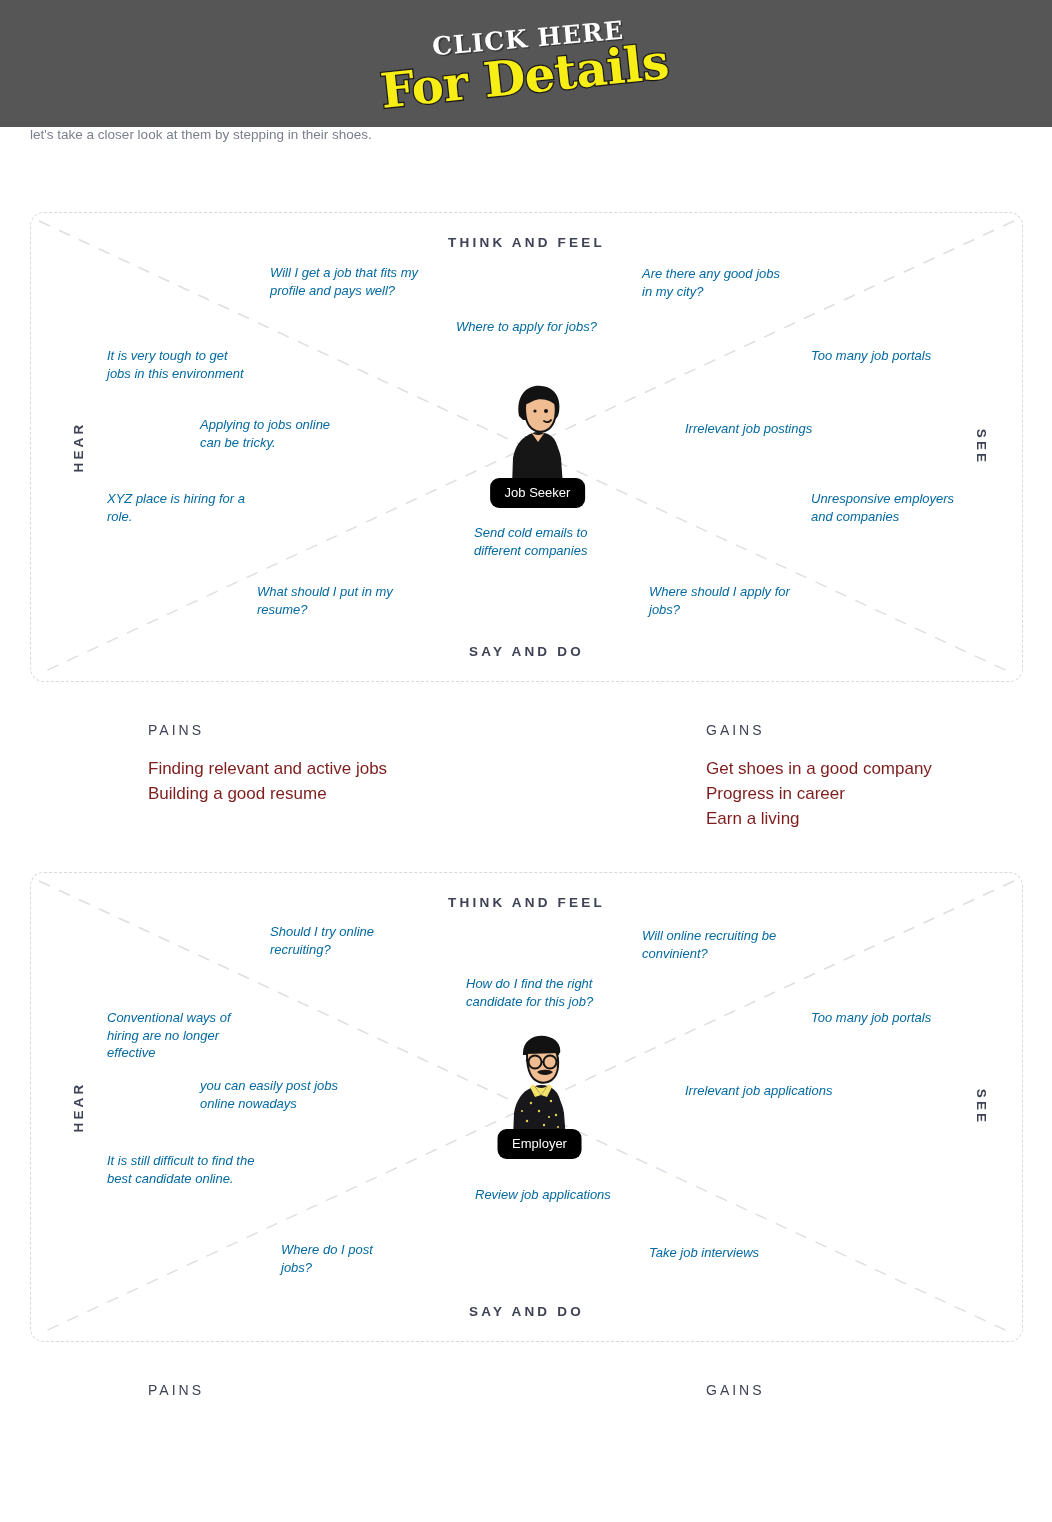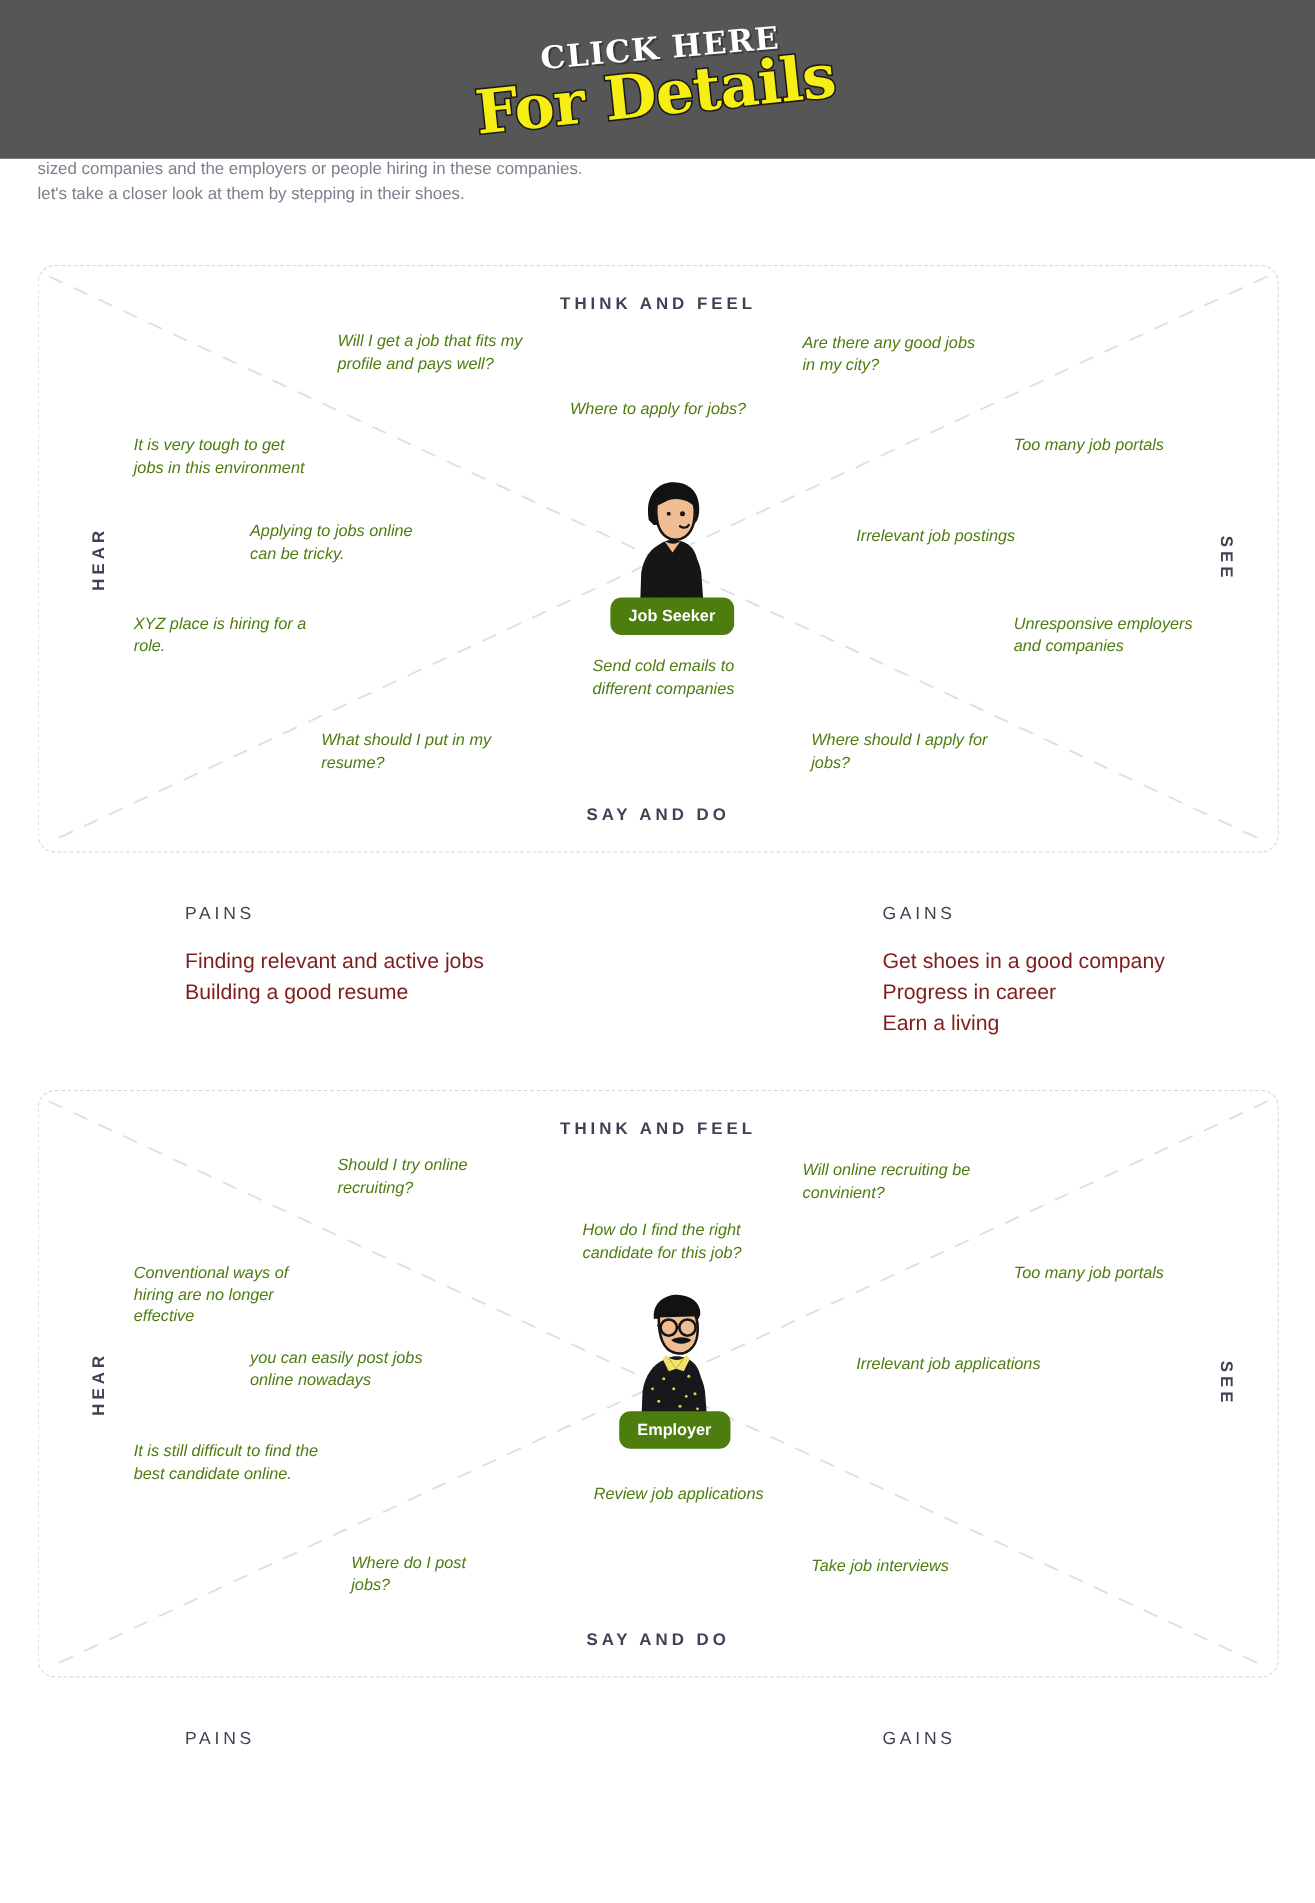--- a/index.html
+++ b/index.html
@@ -60,28 +60,28 @@
     position: absolute; font-size: 13.5px; font-weight: 700;
     color: #3e4254; letter-spacing: 3.2px;
   }
   .q-think { top: 22px; left: 0; width: 100%; text-align: center; }
   .q-say   { bottom: 22px; left: 0; width: 100%; text-align: center; }
   .q-hear  { left: 22px; top: 50%; transform: translateY(-50%) rotate(-90deg); }
   .q-see   { right: 22px; top: 50%; transform: translateY(-50%) rotate(90deg); }
 
   .note {
     position: absolute; font-size: 13px; line-height: 17.5px;
-    font-style: italic; color: #4d7c0f; font-weight: 400;
+    font-style: italic; color: #0369a1; font-weight: 400;
   }
 
   .avatar-block { position: absolute; }
   .badge {
     position: absolute; left: 50%; transform: translateX(-50%);
-    background: #4d7c0f; color: #ffffff;
-    font-size: 13px; font-weight: 700; font-style: normal;
+    background: #000000; color: #ffffff;
+    font-size: 13px; font-weight: 400; font-style: normal;
     padding: 7px 15px 8px; border-radius: 9px; white-space: nowrap;
   }
 
   
   .pg { position: absolute; }
   .pg-title {
     font-size: 14px; font-weight: 400; color: #3e4254; letter-spacing: 3px;
   }
   .pg-list { margin-top: 18px; }
   .pg-list div {
@@ -90,21 +90,20 @@
 </style>
 </head>
 <body>
 
 <div class="page">
 
   <div class="header">
     <div class="page-title">Understanding Audience</div>
     <div class="intro">
       <div>The main target audience is people looking for local jobs in small to medium</div>
-      <div>sized companies and the employers or people hiring in these companies.</div>
       <div>let's take a closer look at them by stepping in their shoes.</div>
     </div>
   </div>
 
   <div class="wm-band"></div>
   <div class="wm-wrap">
     <div class="wm-click">CLICK HERE</div>
     <div class="wm-details">For Details</div>
   </div>
 

